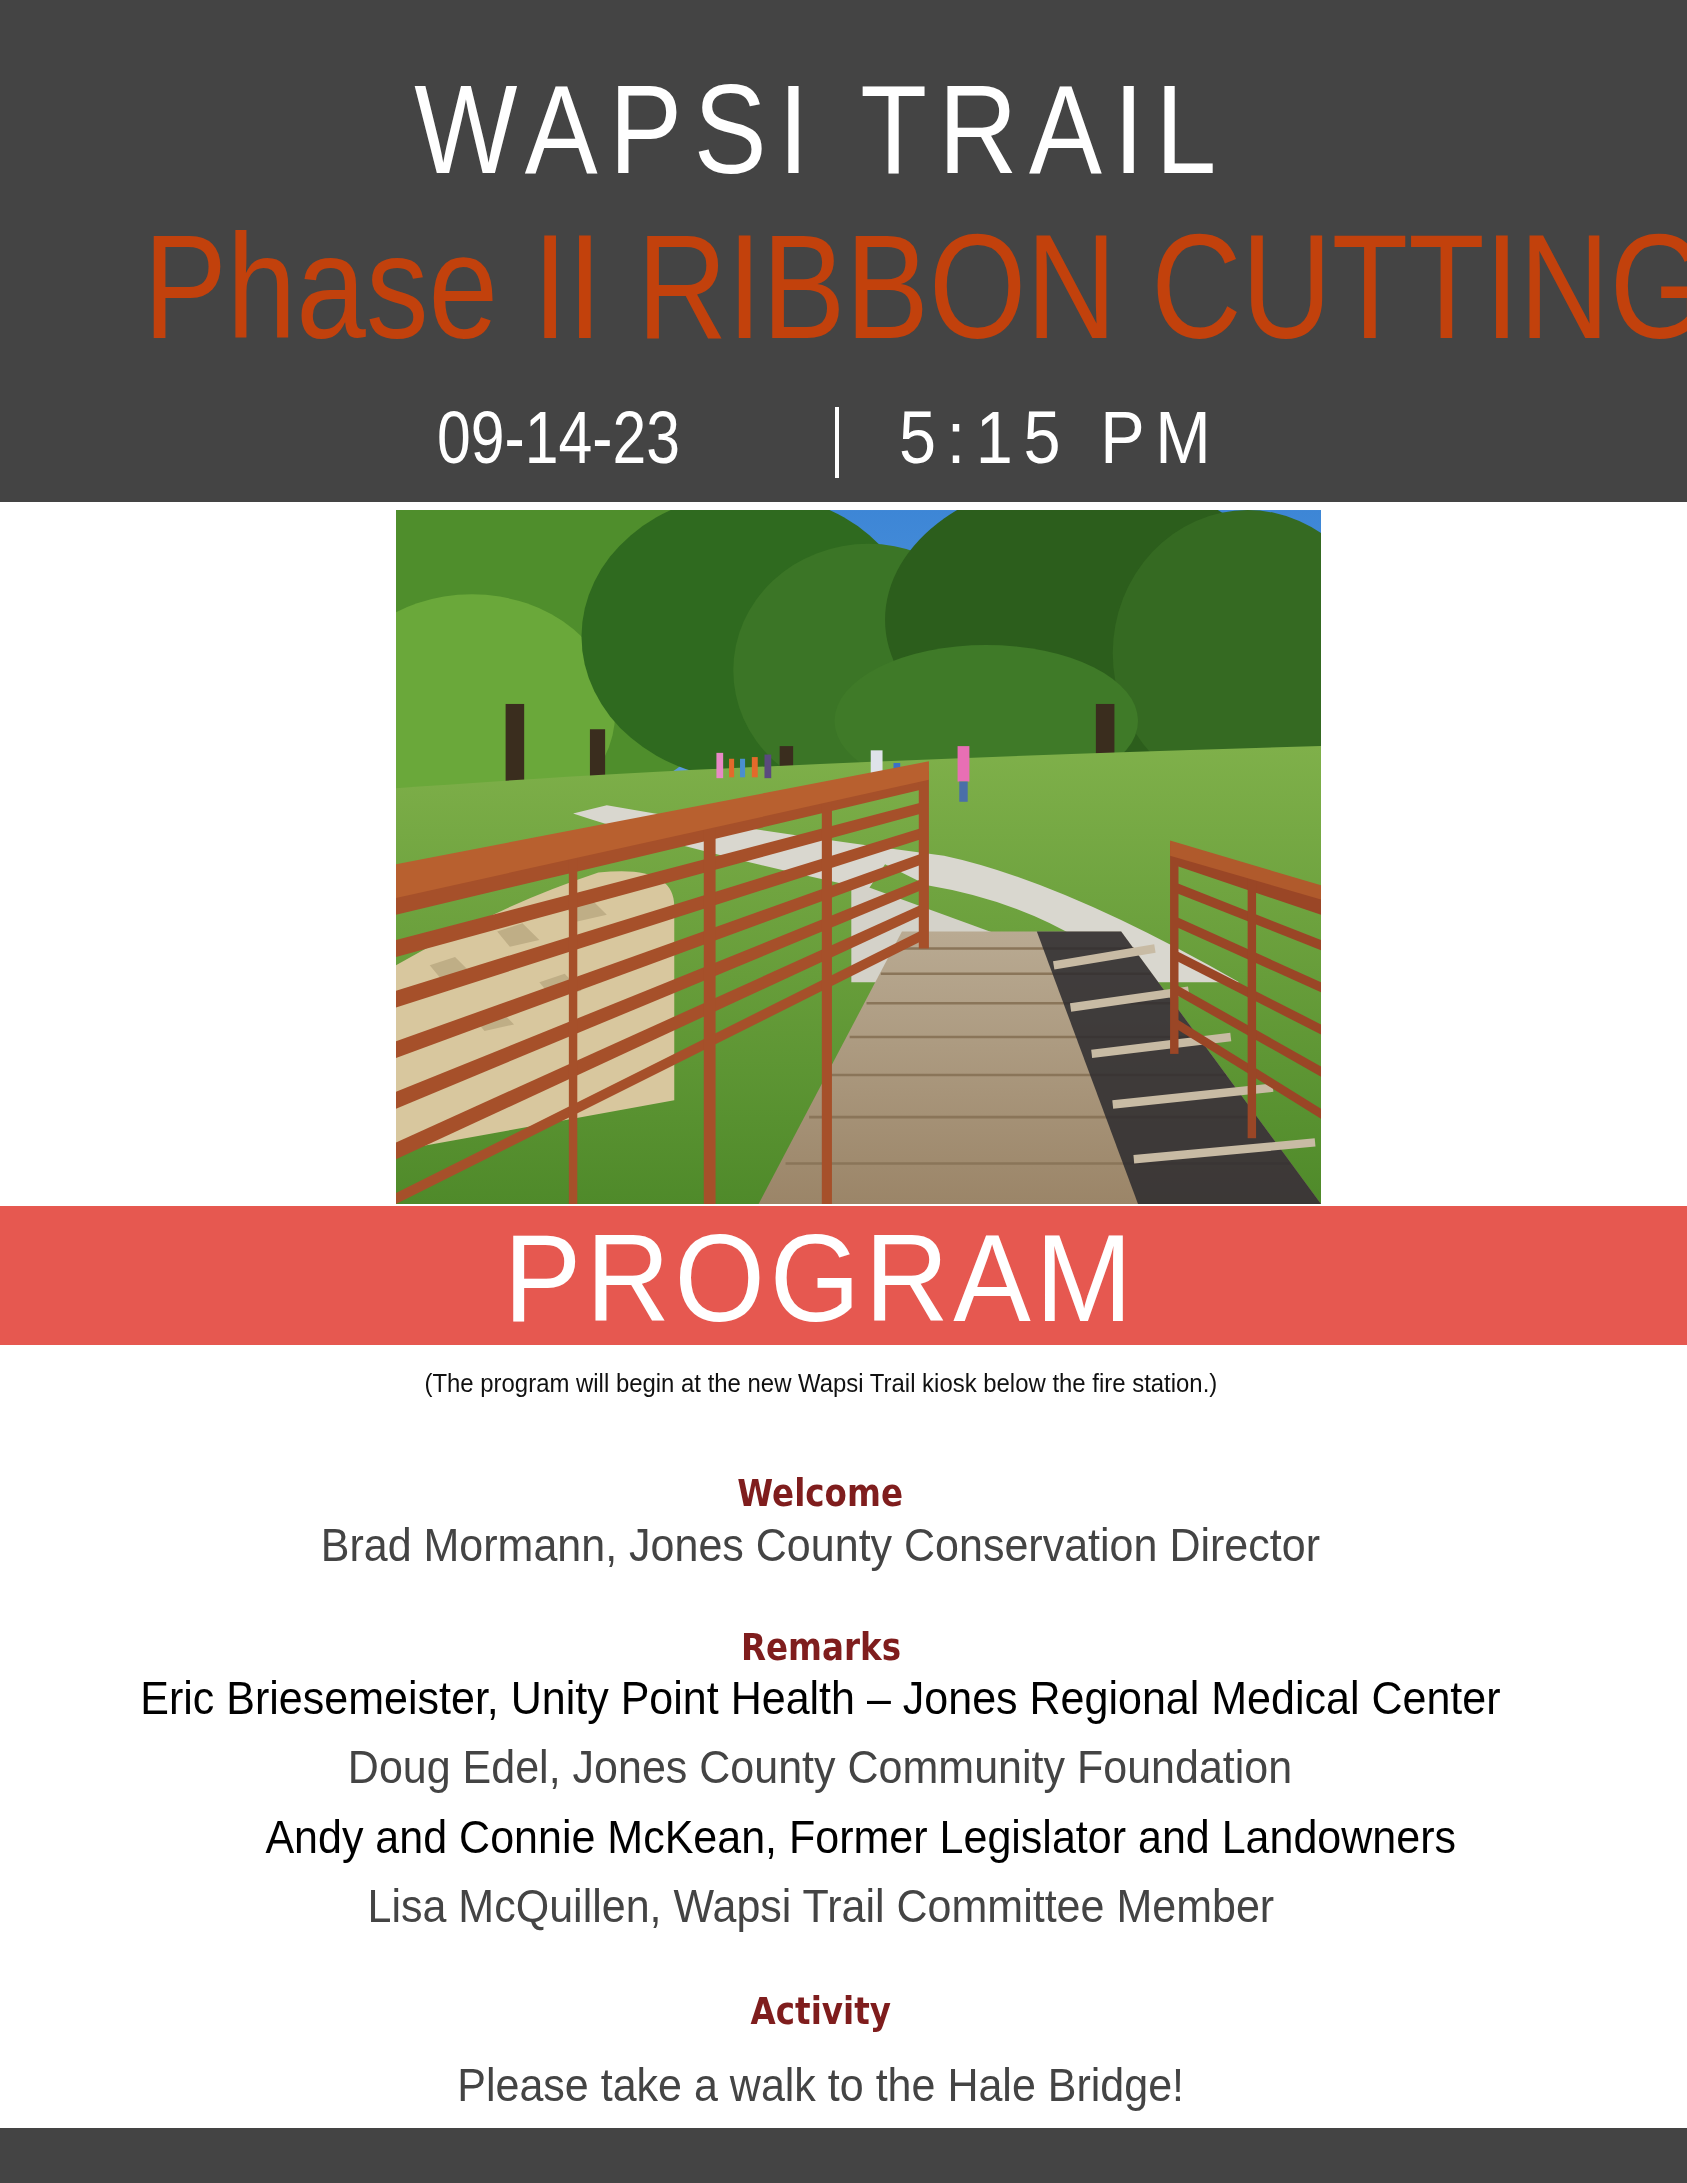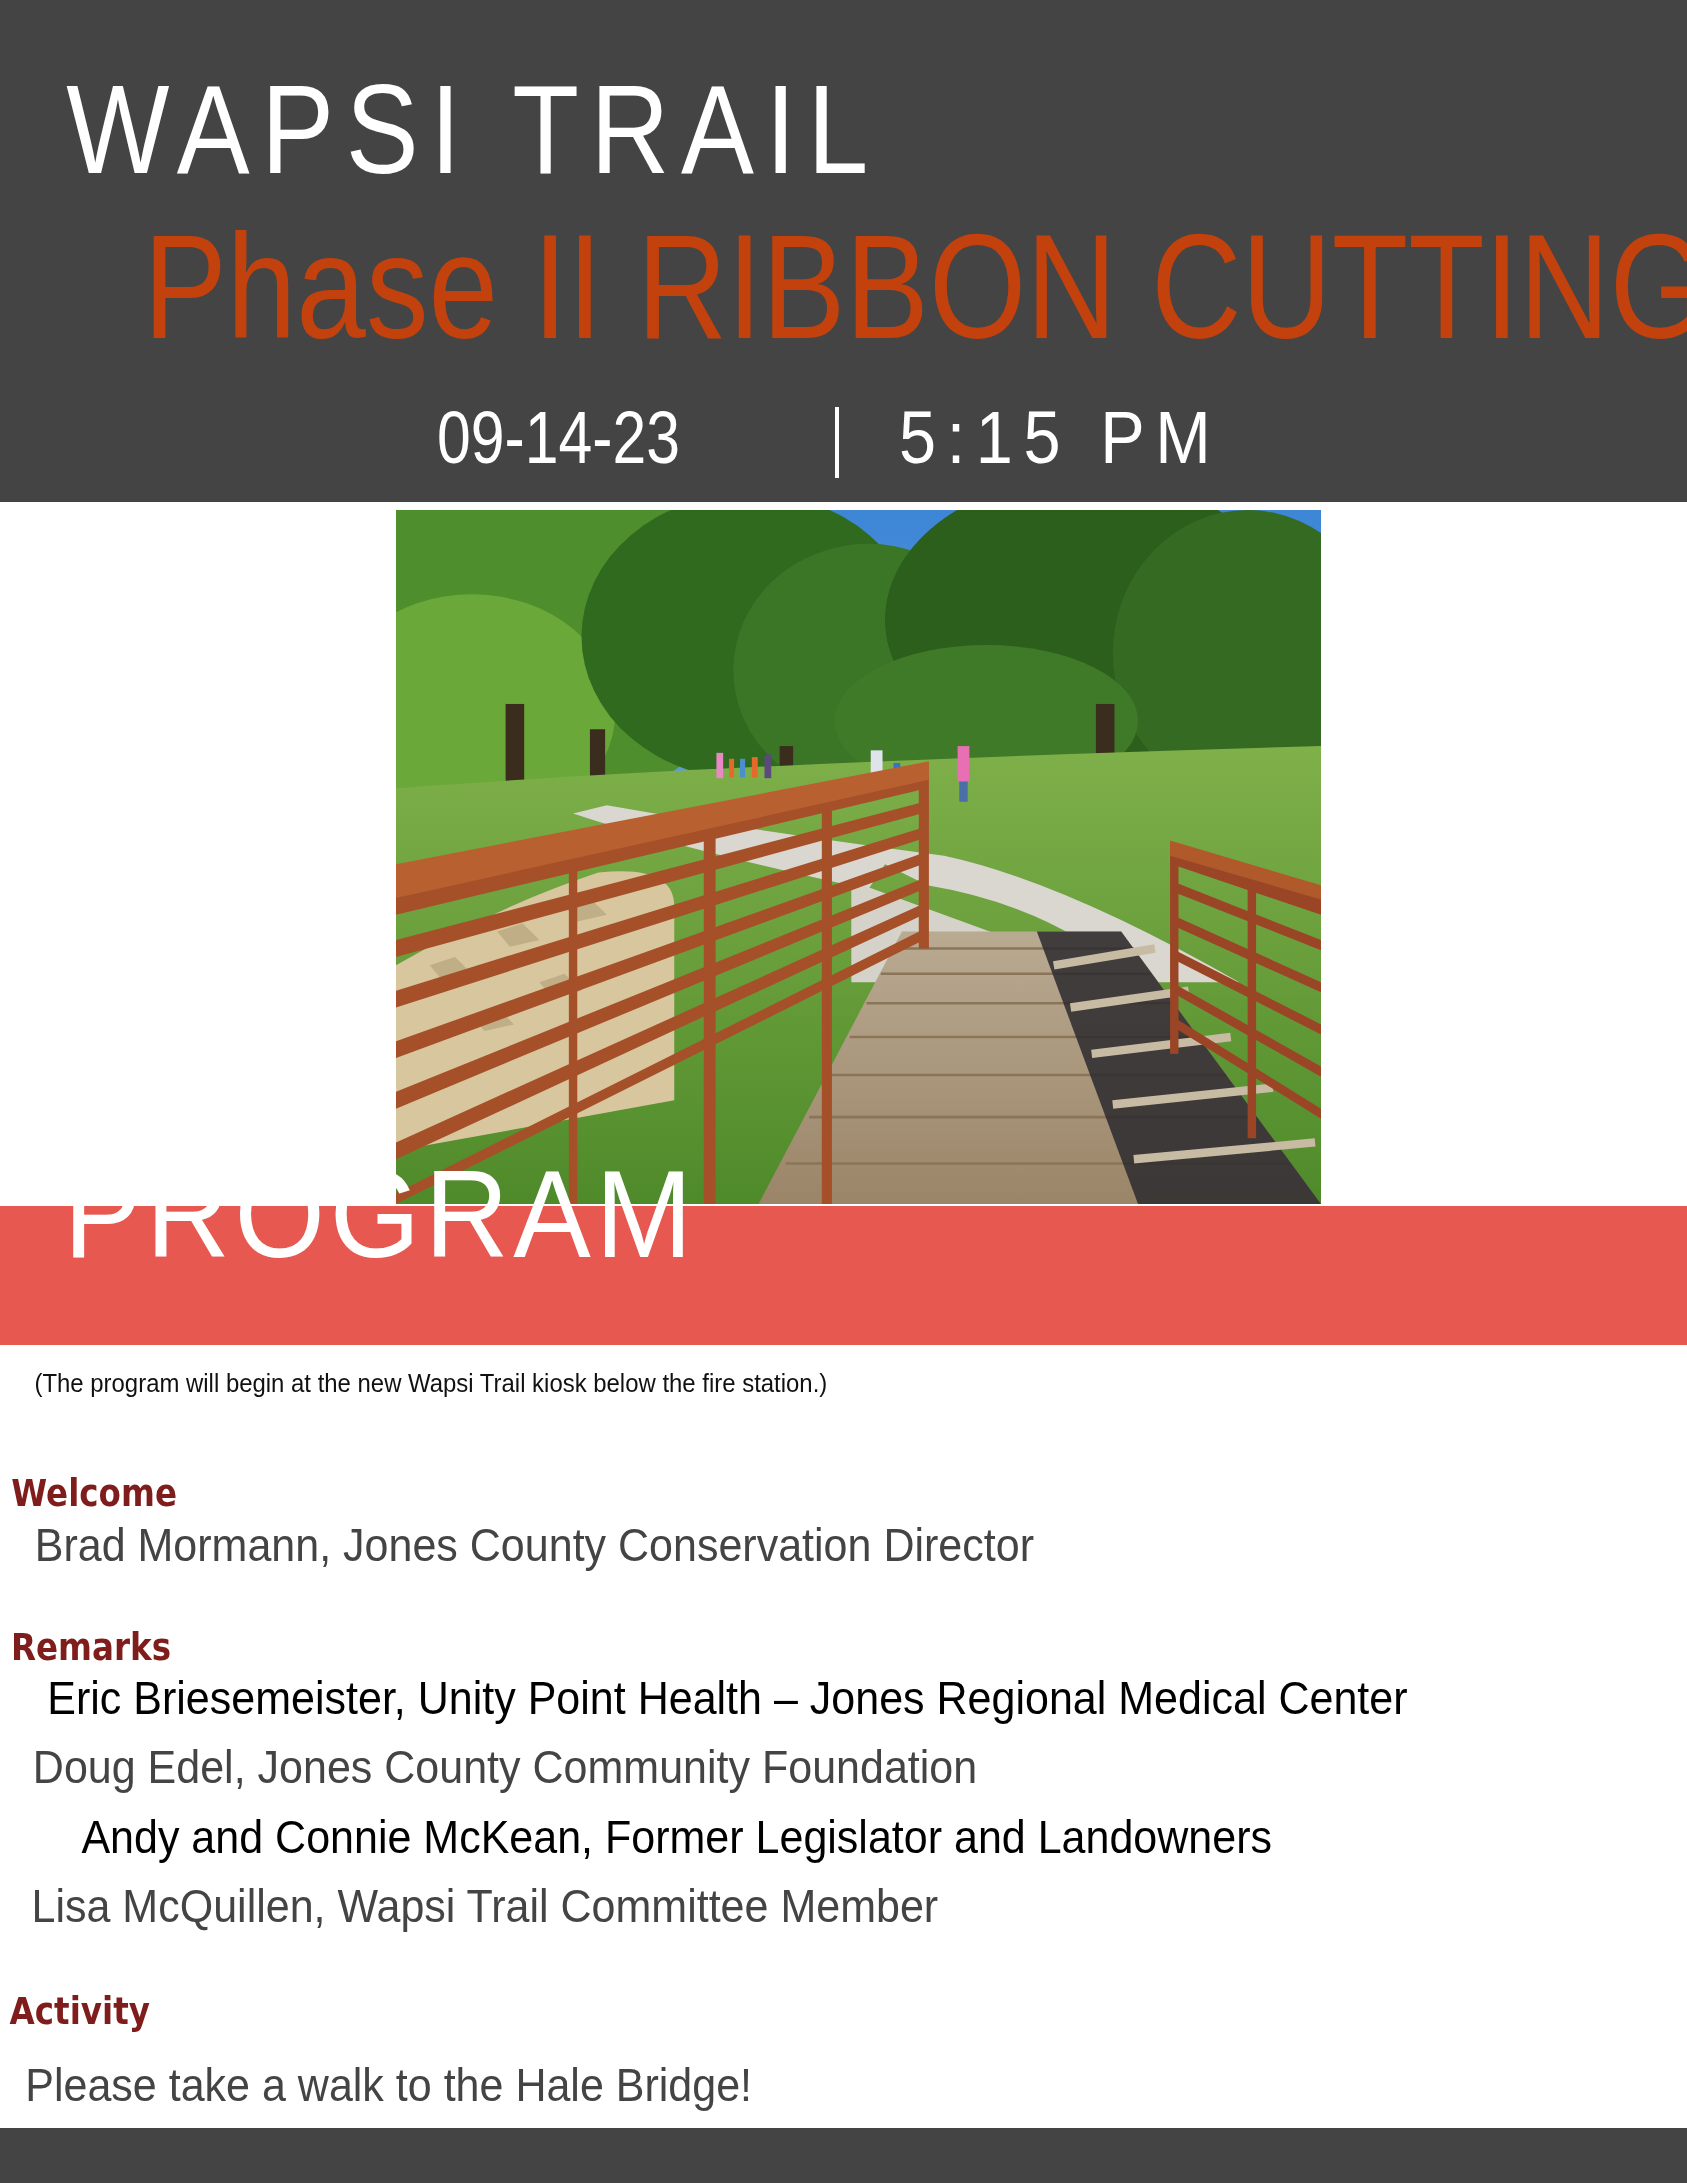--- a/index.html
+++ b/index.html
@@ -1,29 +1,29 @@
 <!DOCTYPE html>
 <html style="font-size:13.5px"><head>
 <meta charset="utf-8">
 <style>
   html, body { margin:0; padding:0; }
   body { width:1687px; height:2183px; position:relative; background:#ffffff; overflow:hidden; font-family:"Liberation Sans", sans-serif; }
   .abs { position:absolute; }
   .header { left:0; top:0; width:1687px; height:502px; background:#444444; }
-  .center-line { left:0; width:1641px; white-space:nowrap; }
+  .center-line { left:0; width:1641px; text-align:center; white-space:nowrap; }
   .title1 { top:66px; font-size:127px; line-height:127px; color:#ffffff; letter-spacing:13.5px; }
   .title1 span { display:inline-block; transform:scaleX(0.86); transform-origin:center; }
   .title2 { top:213px; font-size:148px; line-height:148px; color:#c2410c; }
   .title2 span { display:inline-block; transform:scaleX(0.845); transform-origin:center; }
   .date { left:437px; top:396px; font-size:74px; line-height:84px; color:#fff; transform:scaleX(0.82); transform-origin:left; }
   .pipe { left:835px; top:407px; width:4.2px; height:71px; background:#ffffff; }
   .time { left:899px; top:396px; font-size:74px; line-height:84px; color:#fff; letter-spacing:11.8px; transform:scaleX(0.9); transform-origin:left; }
   .photo { left:396px; top:510px; width:925px; height:694px; overflow:hidden; }
   .band { left:0; top:1206px; width:1687px; height:139px; background:#E65850; }
-  .program { top:1151px; font-size:125px; line-height:125px; color:#ffffff; letter-spacing:5px;padding-left:40px; }
+  .program { top:1215px; font-size:125px; line-height:125px; color:#ffffff; letter-spacing:5px; }
   .program span { display:inline-block; transform:scaleX(0.93); }
   .note { top:1368px; font-size:26px; line-height:30px; color:#111111; }
   .note span { display:inline-block; transform:scaleX(0.92); }
   .heading { font-family:"DejaVu Sans", sans-serif; font-weight:bold; font-size:37px; line-height:44px; color:#7f1d1d; }
   .heading span { display:inline-block; transform:scaleX(0.88); }
   .item { font-size:46px; line-height:44px; }
   .item span { display:inline-block; transform:scaleX(0.935); }
   .grey { color:#444444; }
   .black { color:#000000; }
   .footer { left:0; top:2128px; width:1687px; height:55px; background:#444444; }

